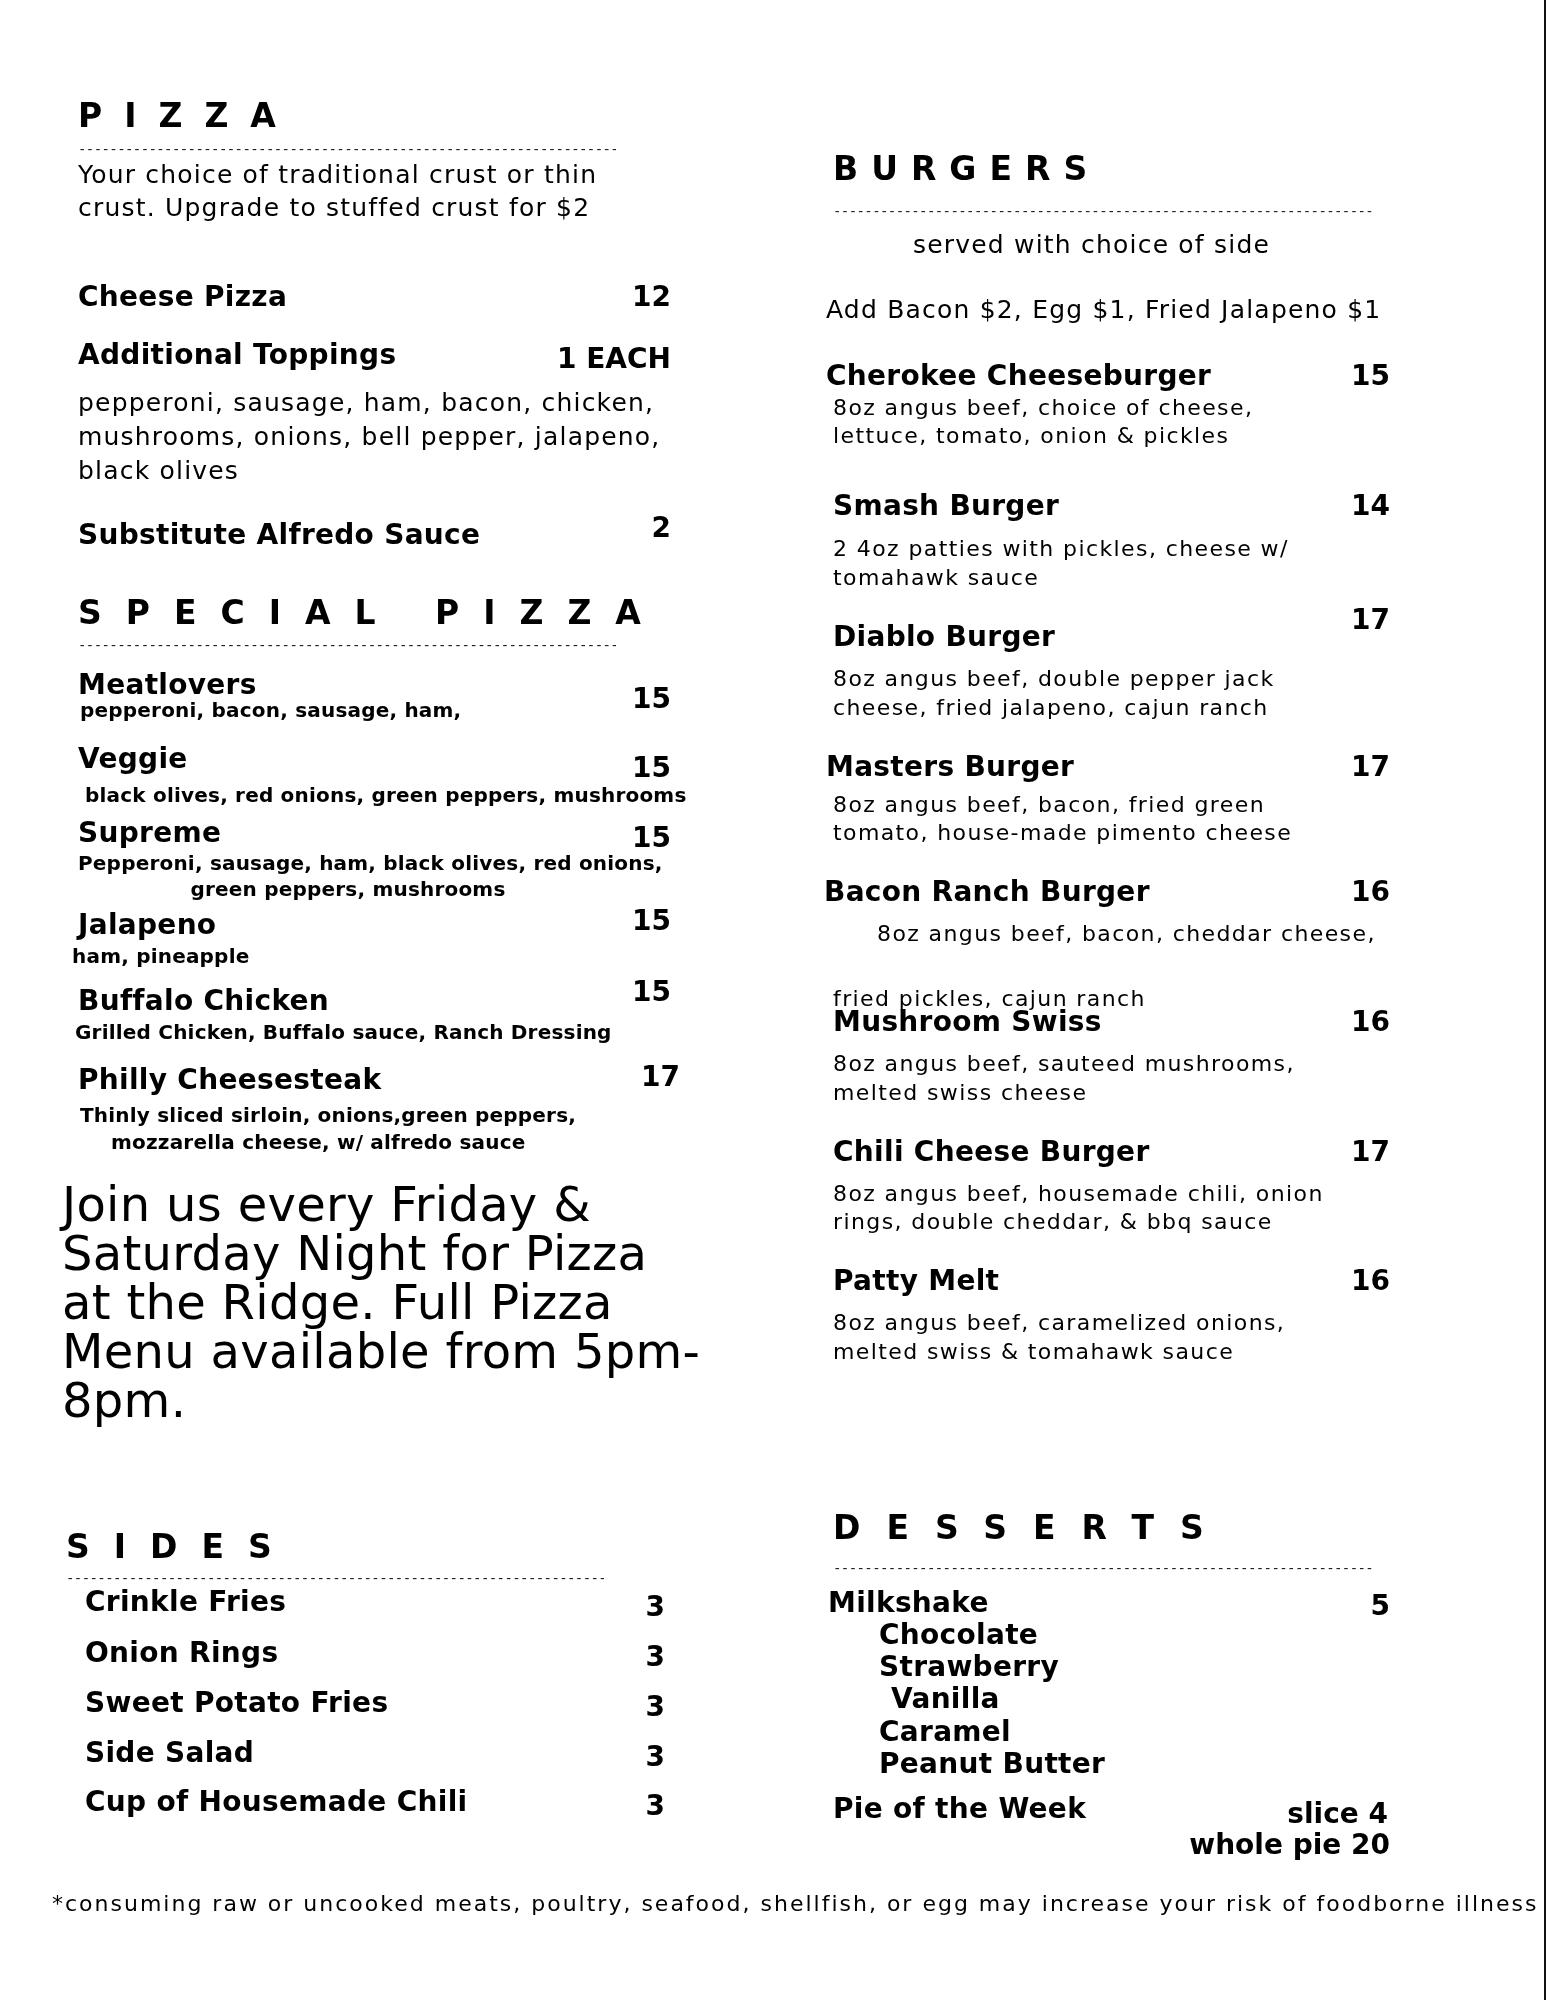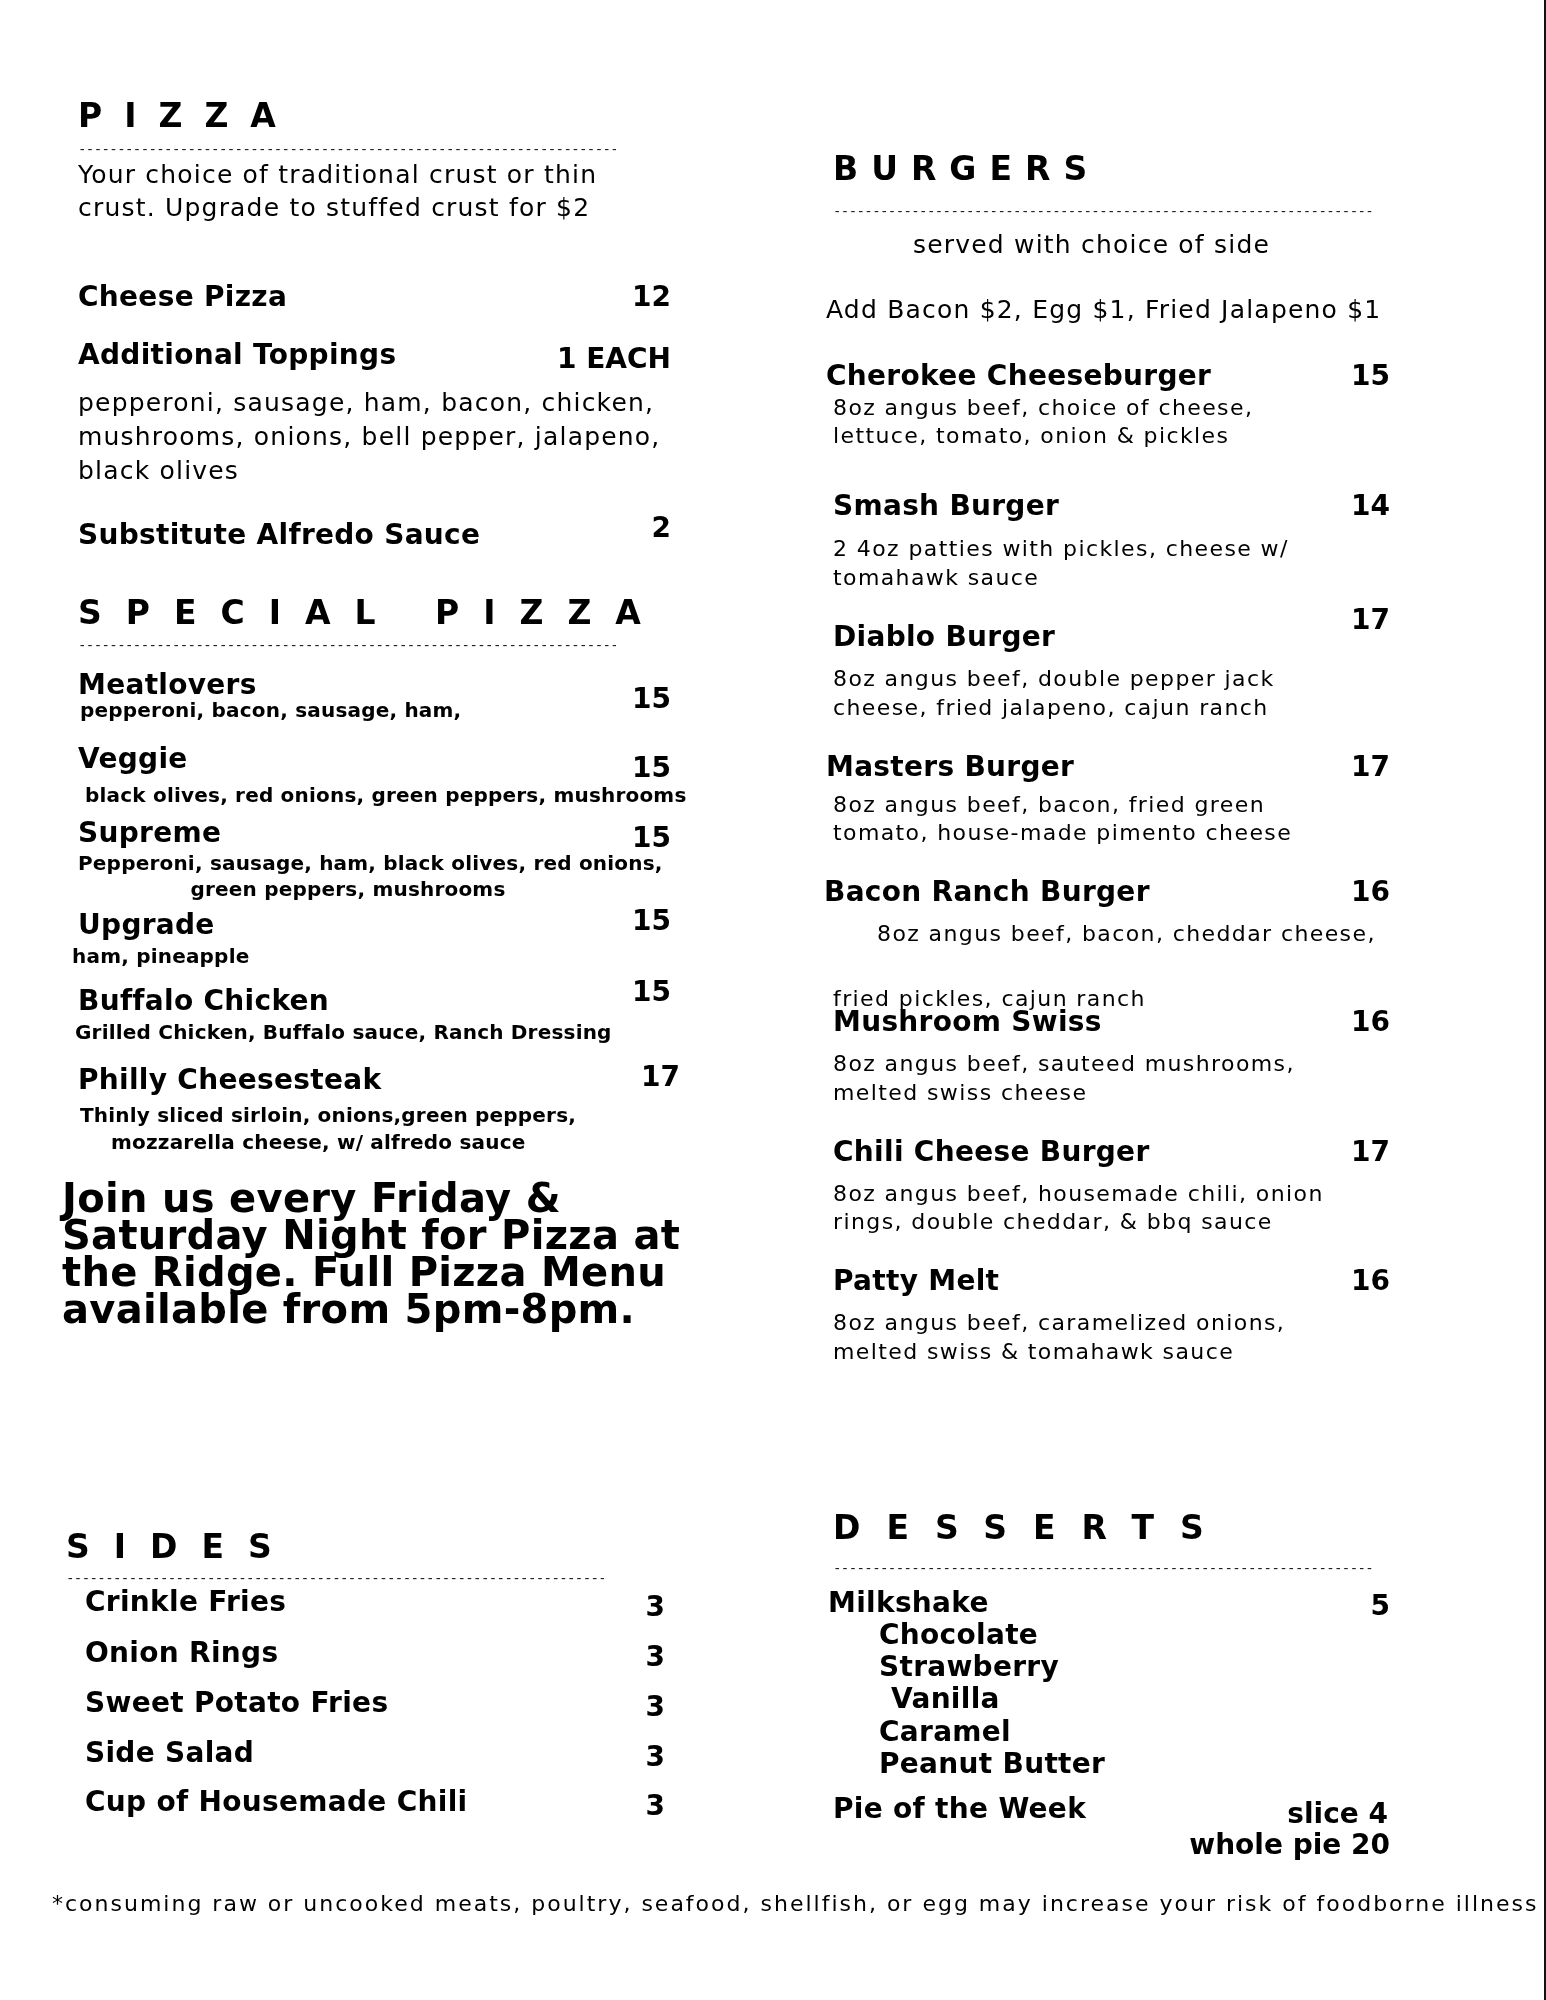--- a/index.html
+++ b/index.html
@@ -8,21 +8,21 @@
   .page-border { position: absolute; right: 0; top: 0; width: 2px; height: 2000px; background: #111; }
   .abs { position: absolute; white-space: nowrap; line-height: 1; }
   .heading { font-weight: bold; font-size: 33px; letter-spacing: 22px; }
   .heading-tight { font-weight: bold; font-size: 33px; letter-spacing: 13px; }
   .dashes { font-family: "DejaVu Sans Mono", monospace; font-size: 14px; letter-spacing: -0.6px; color: #222; overflow: hidden; }
   .intro { font-size: 25px; letter-spacing: 1.2px; }
   .item { font-weight: bold; font-size: 28px; letter-spacing: 0.3px; }
   .price { font-weight: bold; font-size: 28px; text-align: right; }
   .desc-sm-bold { font-weight: bold; font-size: 20px; letter-spacing: 0.2px; }
   .desc { font-size: 22px; letter-spacing: 1.4px; }
-  .promo { font-weight: bold; font-size: 40px; line-height: 37px; white-space: normal; width: 640px; letter-spacing: 0.3px; }
+  .promo { font-weight: normal; font-size: 48px; line-height: 49px; white-space: normal; width: 640px; letter-spacing: 0.3px; }
   .footer { font-size: 22px; letter-spacing: 2px; }
   .center { text-align: center; }
 </style>
 </head>
 <body>
 
 <div class="page-border"></div>
 
 <section>
   <div class="abs heading" style="left:78px;top:99px;">PIZZA</div>
@@ -53,21 +53,21 @@
 
   <div class="abs item" style="left:78px;top:745px;">Veggie</div>
   <div class="abs price" style="right:875px;top:754px;">15</div>
   <div class="abs desc-sm-bold" style="left:85px;top:785px;">black olives, red onions, green peppers, mushrooms</div>
 
   <div class="abs item" style="left:78px;top:819px;">Supreme</div>
   <div class="abs price" style="right:875px;top:824px;">15</div>
   <div class="abs desc-sm-bold center" style="left:78px;top:853px;width:540px;">Pepperoni, sausage, ham, black olives, red onions,</div>
   <div class="abs desc-sm-bold center" style="left:78px;top:879px;width:540px;">green peppers, mushrooms</div>
 
-  <div class="abs item" style="left:78px;top:911px;">Upgrade</div>
+  <div class="abs item" style="left:78px;top:911px;">Jalapeno</div>
   <div class="abs price" style="right:875px;top:907px;">15</div>
   <div class="abs desc-sm-bold" style="left:72px;top:946px;">ham, pineapple</div>
 
   <div class="abs item" style="left:78px;top:987px;">Buffalo Chicken</div>
   <div class="abs price" style="right:875px;top:978px;">15</div>
   <div class="abs desc-sm-bold" style="left:75px;top:1022px;">Grilled Chicken, Buffalo sauce, Ranch Dressing</div>
 
   <div class="abs item" style="left:78px;top:1066px;">Philly Cheesesteak</div>
   <div class="abs price" style="right:866px;top:1063px;">17</div>
   <div class="abs desc-sm-bold" style="left:80px;top:1105px;">Thinly sliced sirloin, onions,green peppers,</div>

